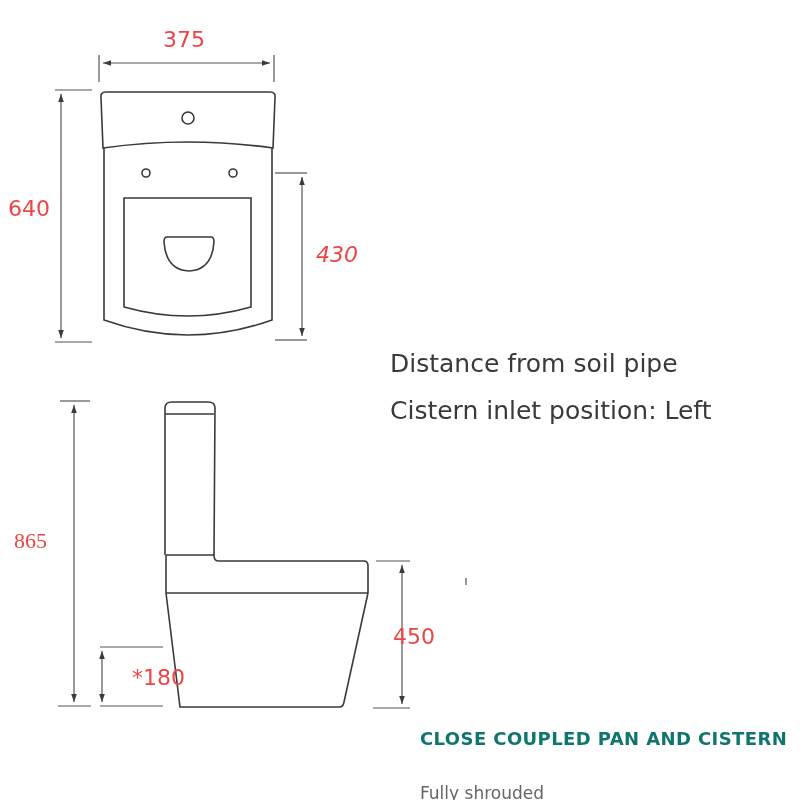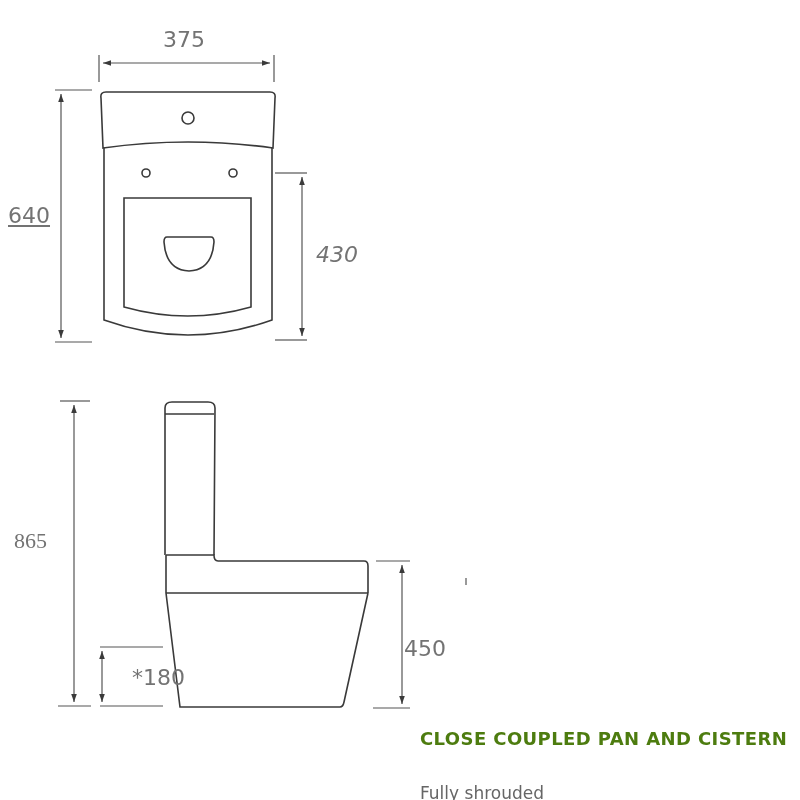--- a/index.html
+++ b/index.html
@@ -1,23 +1,23 @@
 <!DOCTYPE html>
 <html><head>
 <meta charset="utf-8">
 <style>
   html, body { margin: 0; padding: 0; background: #ffffff; }
   body { width: 800px; height: 800px; position: relative; overflow: hidden;
          font-family: "DejaVu Sans", sans-serif; color: #3a3a3a; }
   svg.drawing { position: absolute; left: 0; top: 0; }
-  .dim { position: absolute; font-size: 22px; color: #737373; line-height: 1; }
+  .dim { position: absolute; font-size: 22px; color: #ef4444; line-height: 1; }
   .specs { position: absolute; left: 390px; top: 344px; font-size: 25px; color: #3a3a3a; }
   .specs div { height: 47px; line-height: 40px; white-space: nowrap; }
   .title { position: absolute; left: 420px; top: 728px; font-size: 18px; font-weight: bold;
-           color: #4d7c0f; letter-spacing: 0.4px; white-space: nowrap; }
+           color: #0f766e; letter-spacing: 0.4px; white-space: nowrap; }
   .subtitle { position: absolute; left: 420px; top: 759px; font-size: 17px; color: #666666; white-space: nowrap; margin-top: 24px; }
 </style>
 </head>
 <body>
 
 <svg class="drawing" width="800" height="800" viewBox="0 0 800 800">
   <defs>
     <marker id="arrow" viewBox="0 0 10 10" refX="10" refY="5" markerWidth="8" markerHeight="8" orient="auto-start-reverse" markerUnits="userSpaceOnUse">
       <path d="M0,1.5 L10,5 L0,8.5 Z" fill="#3a3a3a"></path>
     </marker>
@@ -76,23 +76,25 @@
 
     <line x1="376" y1="561" x2="410" y2="561"></line>
     <line x1="373" y1="708" x2="410" y2="708"></line>
     <line x1="402" y1="565" x2="402" y2="704" marker-start="url(#arrow)" marker-end="url(#arrow)"></line>
 
     <line x1="466" y1="578" x2="466" y2="585"></line>
   </g>
 </svg>
 
 <span class="dim" style="left:163px; top:29px;">375</span>
-<span class="dim" style="left:8px; top:205px;text-decoration:underline;">640</span>
+<span class="dim" style="left:8px; top:198px;">640</span>
 <span class="dim" style="left:316px; top:244px;font-style:italic;">430</span>
 <span class="dim" style="left:14px; top:530px;font-family:Liberation Serif, serif;">865</span>
 <span class="dim" style="left:132px; top:667px;">*180</span>
-<span class="dim" style="left:404px; top:626px;margin-top:12px;">450</span>
+<span class="dim" style="left:393px; top:626px;">450</span>
 
 <div class="specs">
+  <div>Distance from soil pipe</div>
+  <div>Cistern inlet position: Left</div>
 </div>
 
 <div class="title">CLOSE COUPLED PAN AND CISTERN</div>
 <div class="subtitle">Fully shrouded</div>
 
 </body></html>

